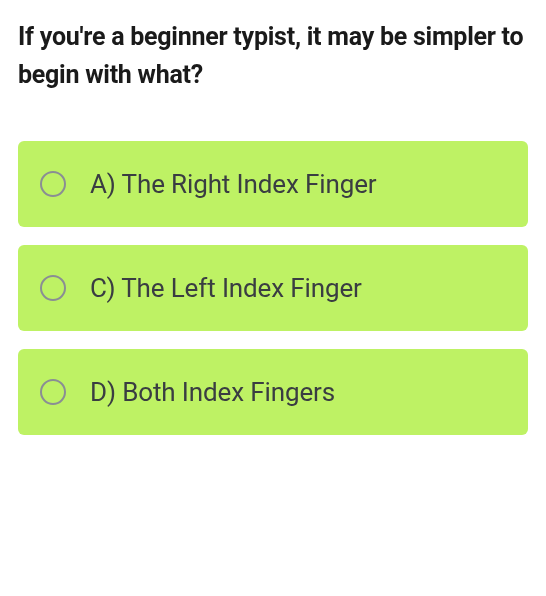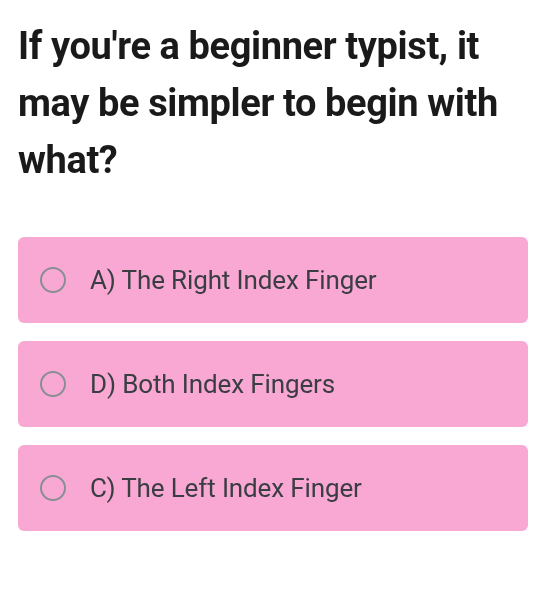--- a/index.html
+++ b/index.html
@@ -8,34 +8,34 @@
       padding: 0;
     }
     body {
       width: 546px;
       height: 596px;
       background: #ffffff;
       font-family: -apple-system, BlinkMacSystemFont, "Segoe UI", Roboto, Arial, sans-serif;
       padding: 18px 18px 0 18px;
     }
     .question {
-      font-size: 38px;
+      font-size: 25px;
       font-weight: 700;
       color: #1a1a1a;
       line-height: 1.5;
       margin-bottom: 48px;
       letter-spacing: -0.01em;
     }
     .options {
       display: flex;
       flex-direction: column;
       gap: 18px;
     }
     .option {
-      background: #f9a8d4;
+      background: #bef264;
       border-radius: 6px;
       padding: 28px 22px;
       display: flex;
       align-items: center;
       gap: 24px;
       cursor: pointer;
     }
     .radio {
       width: 26px;
       height: 26px;
@@ -56,19 +56,19 @@
 
 <h1 class="question">If you're a beginner typist, it may be simpler to begin with what?</h1>
 
 <div class="options">
   <div class="option">
     <span class="radio"></span>
     <span class="option-label">A) The Right Index Finger</span>
   </div>
   <div class="option">
     <span class="radio"></span>
-    <span class="option-label">D) Both Index Fingers</span>
+    <span class="option-label">C) The Left Index Finger</span>
   </div>
   <div class="option">
     <span class="radio"></span>
-    <span class="option-label">C) The Left Index Finger</span>
+    <span class="option-label">D) Both Index Fingers</span>
   </div>
 </div>
 
 </body></html>

